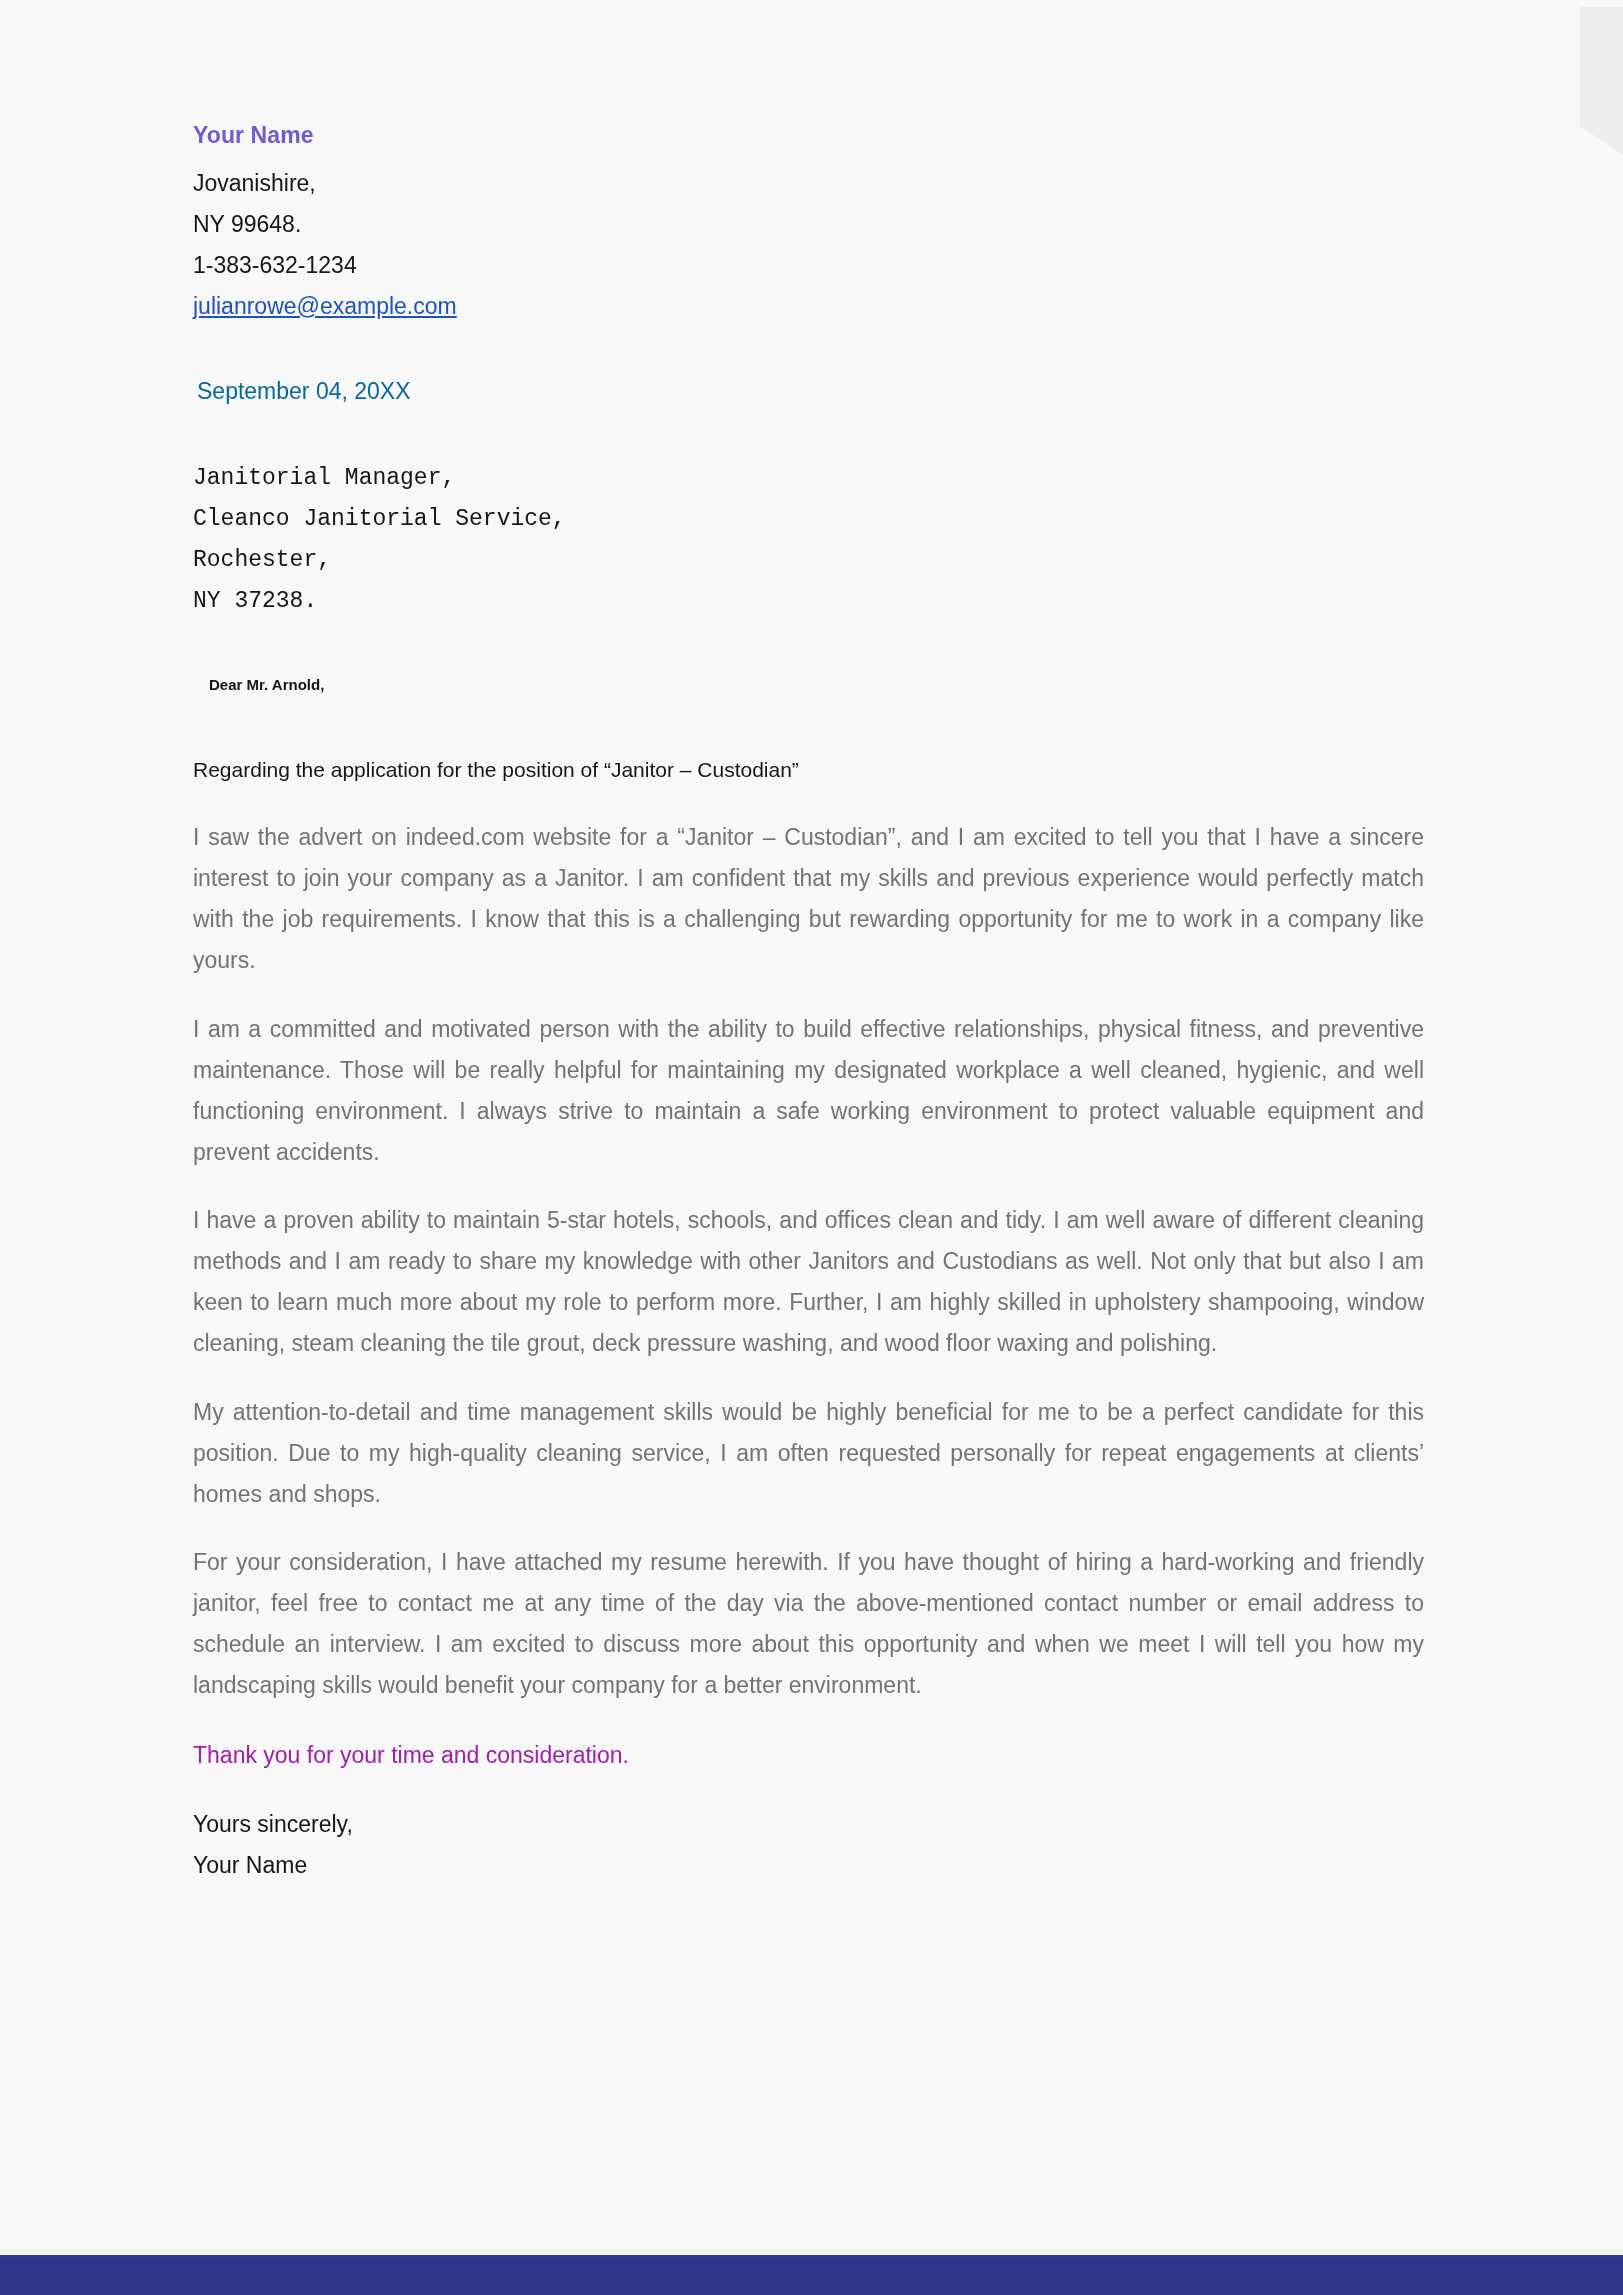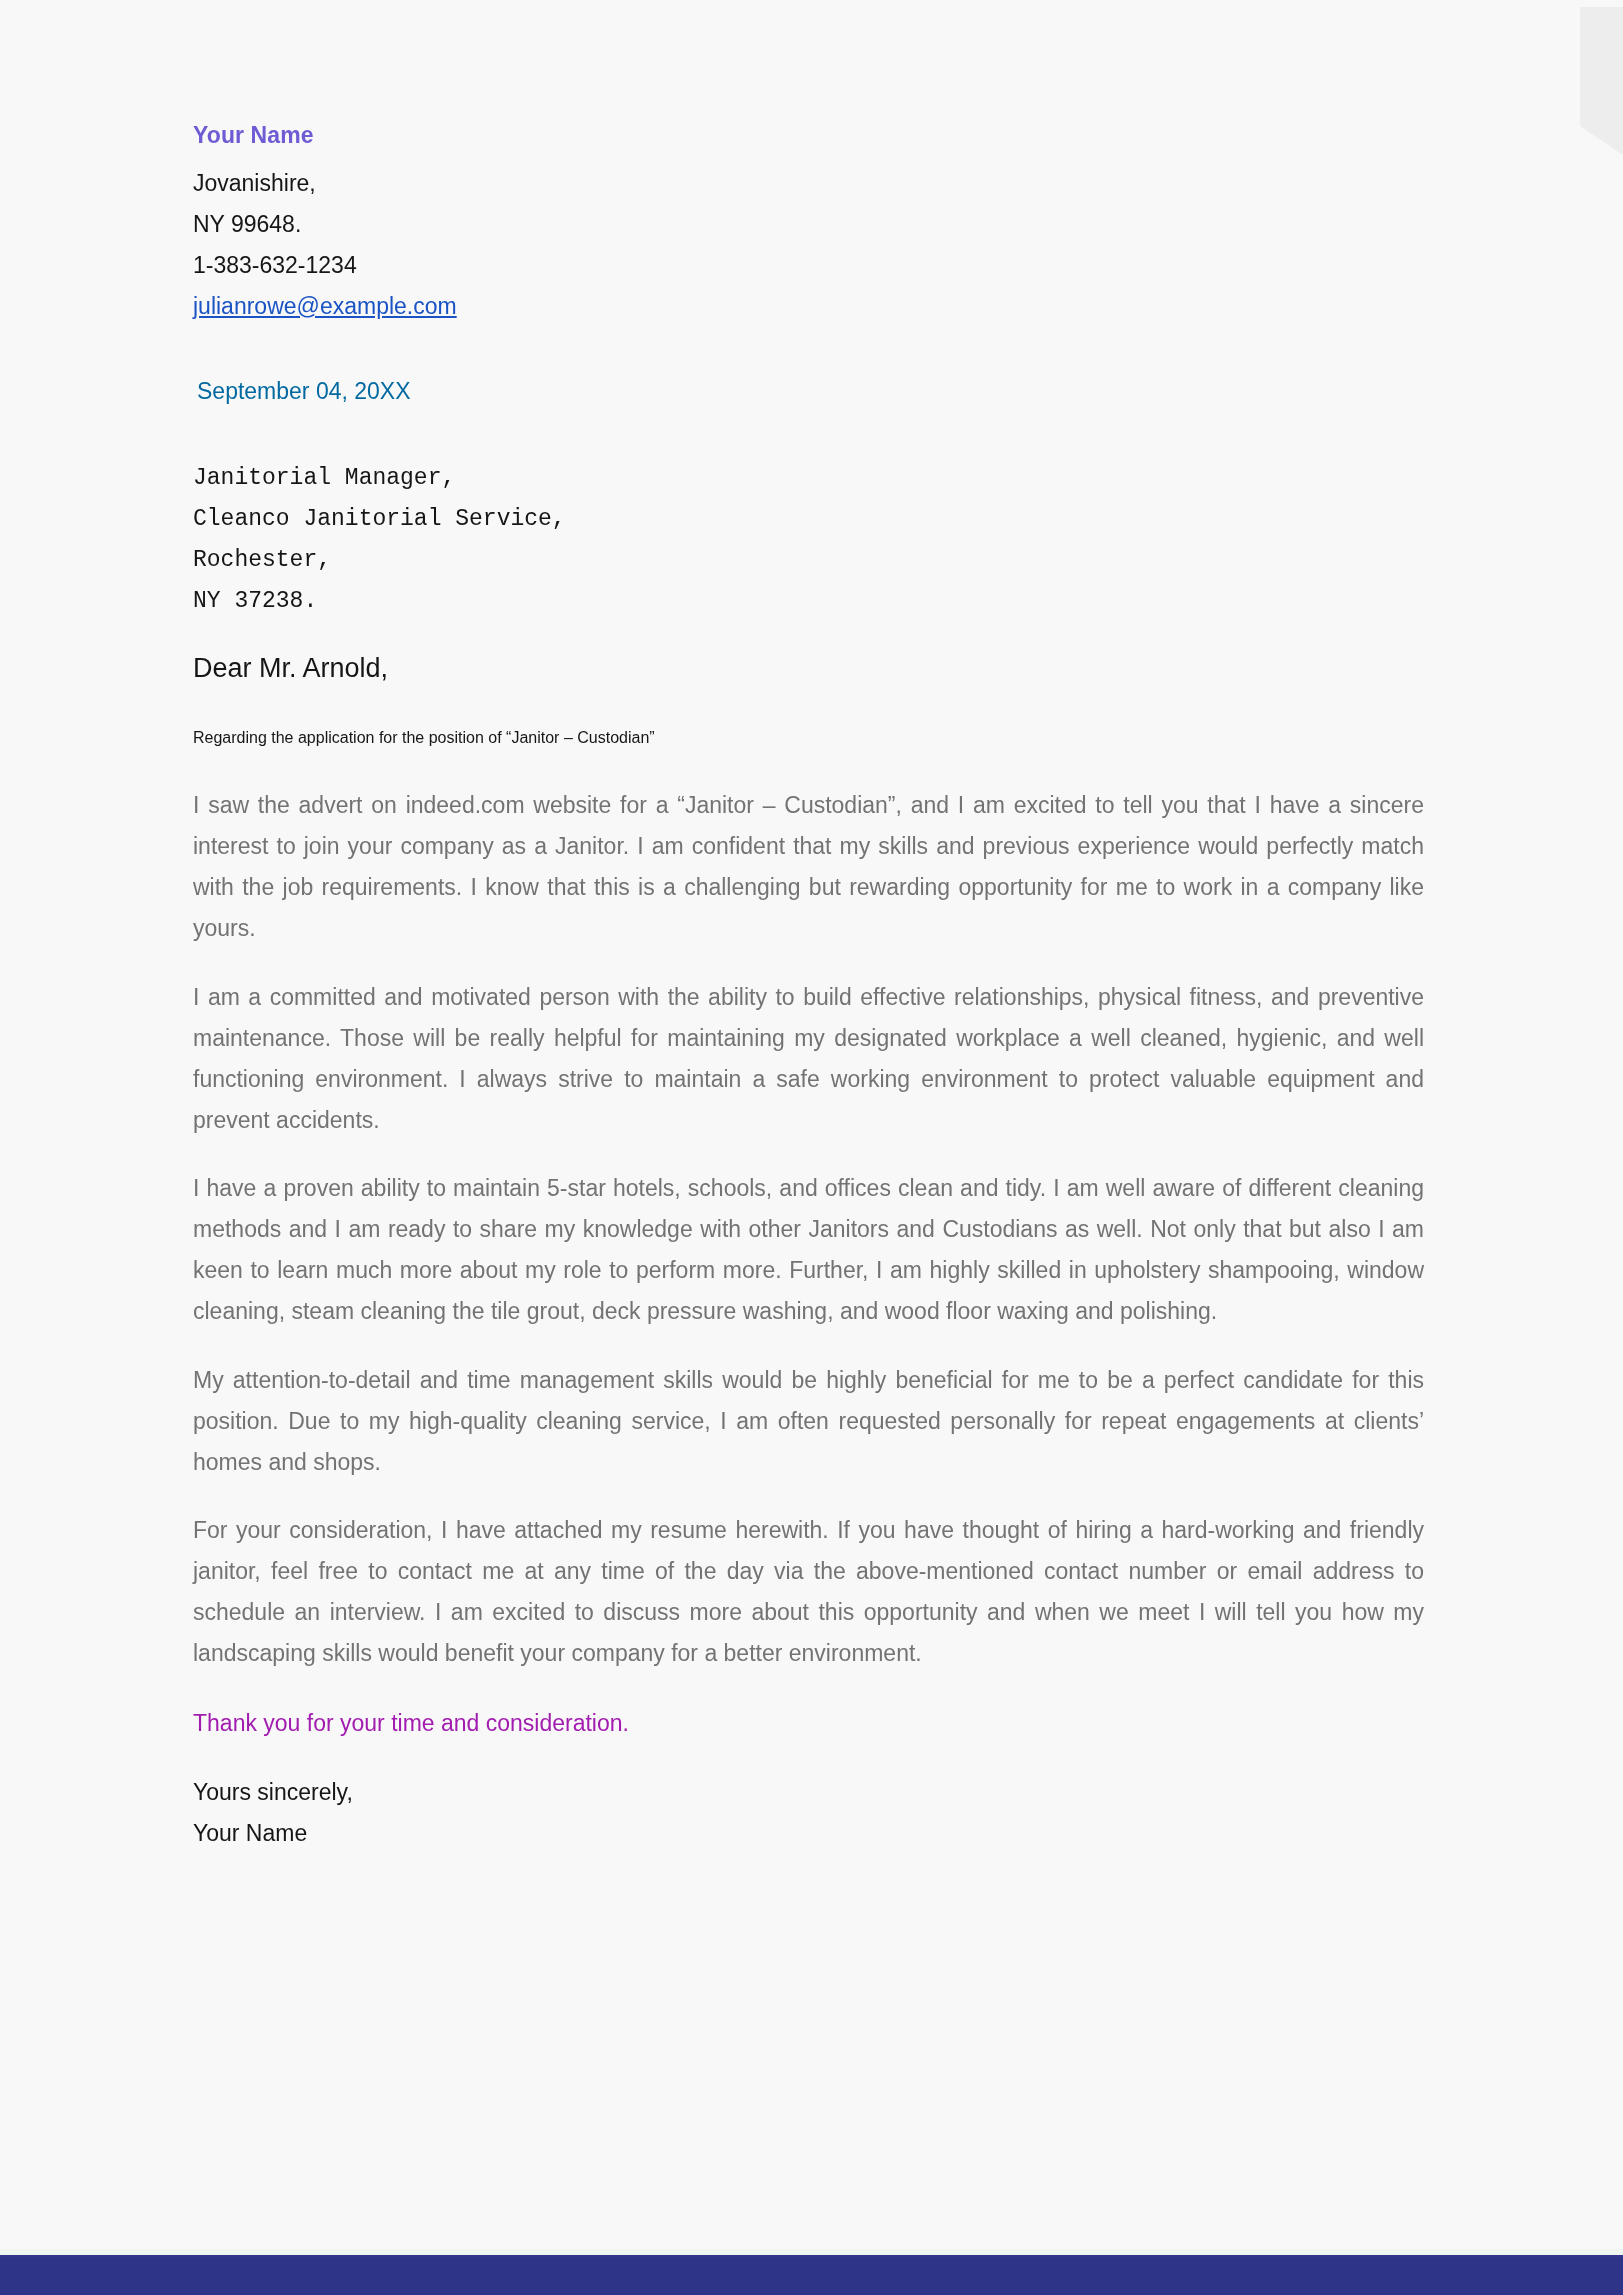--- a/index.html
+++ b/index.html
@@ -110,29 +110,30 @@
     font-size: 23px;
     color: #0369a1;
     margin: 4px;
     padding-top: 40px;
     line-height: 41px;
   }
 
   .recipient-block { padding-top: 42px; font-family: Liberation Mono, monospace; }
 
   .salutation {
-    font-size: 27px;
-    color: #161616;
-    margin: 0;
+    font-size: 15px;
+    color: #161616;
+    margin: 16px;
     padding-top: 26px;
     line-height: 41px;
+    font-weight: bold;
   }
 
   .subject-line {
-    font-size: 16px;
+    font-size: 21px;
     color: #161616;
     margin: 0;
     padding-top: 28px;
     line-height: 41px;
   }
 
   .body-para {
     font-size: 23px;
     color: #737373;
     line-height: 41px;

